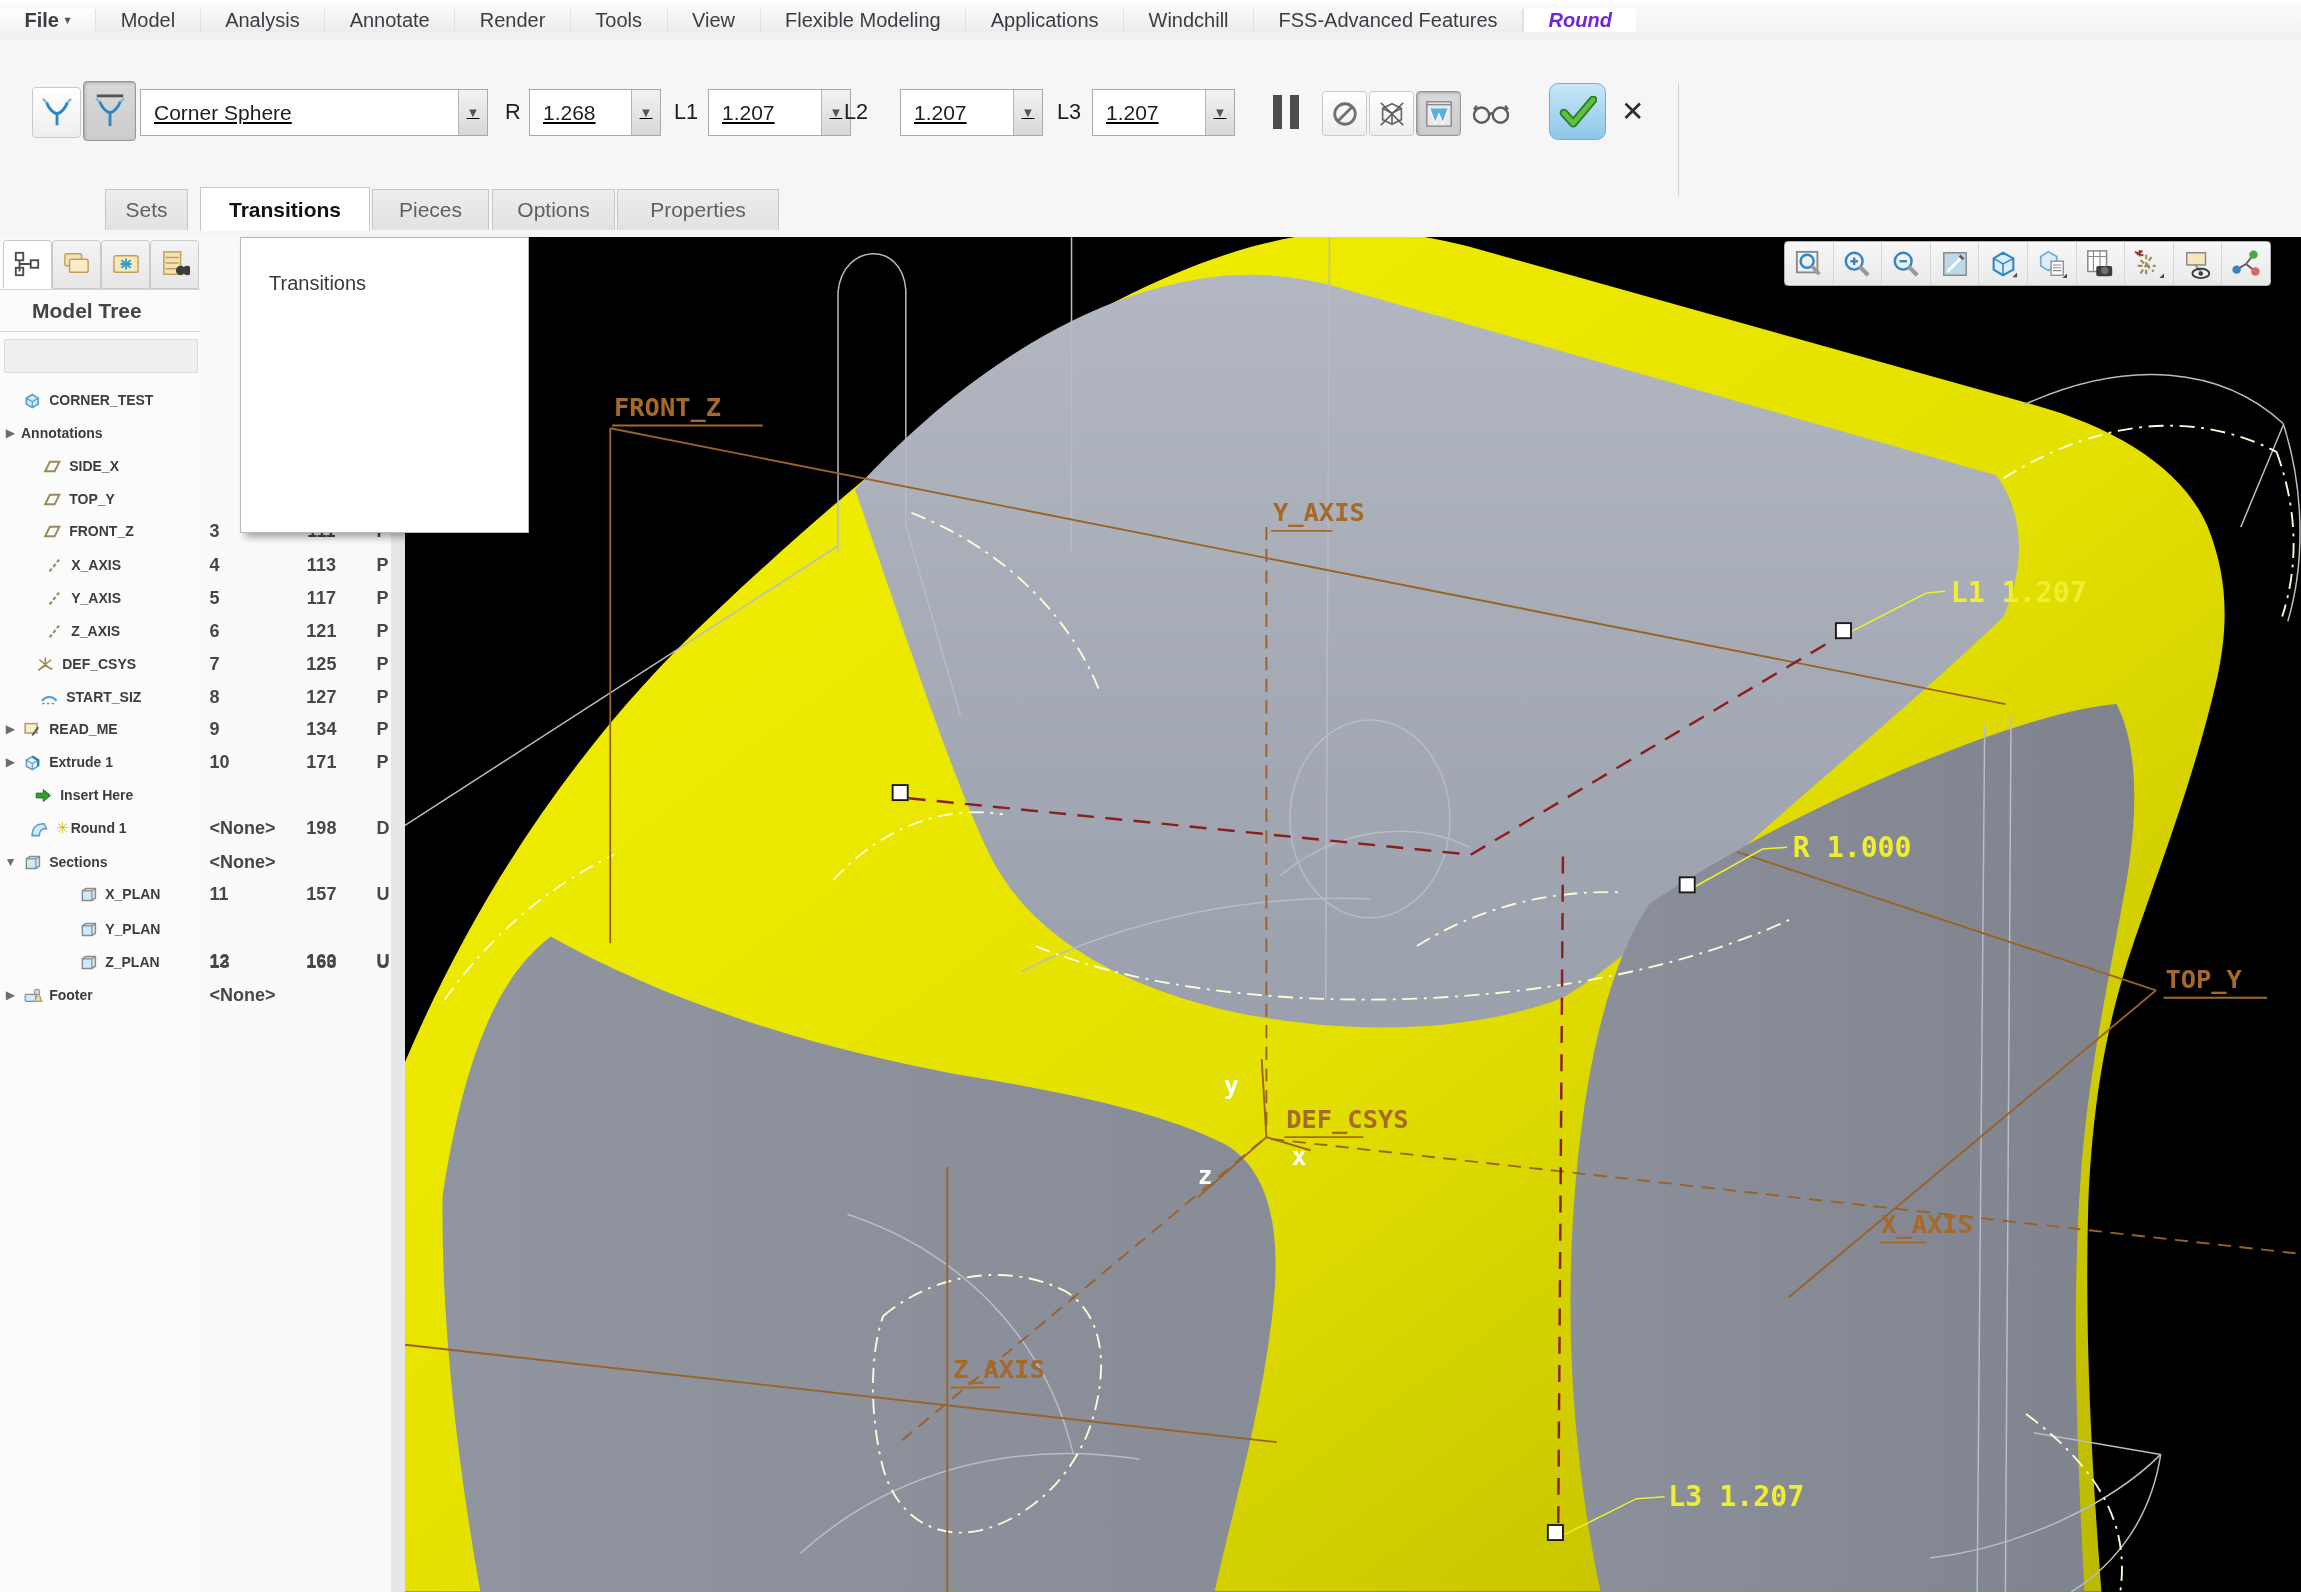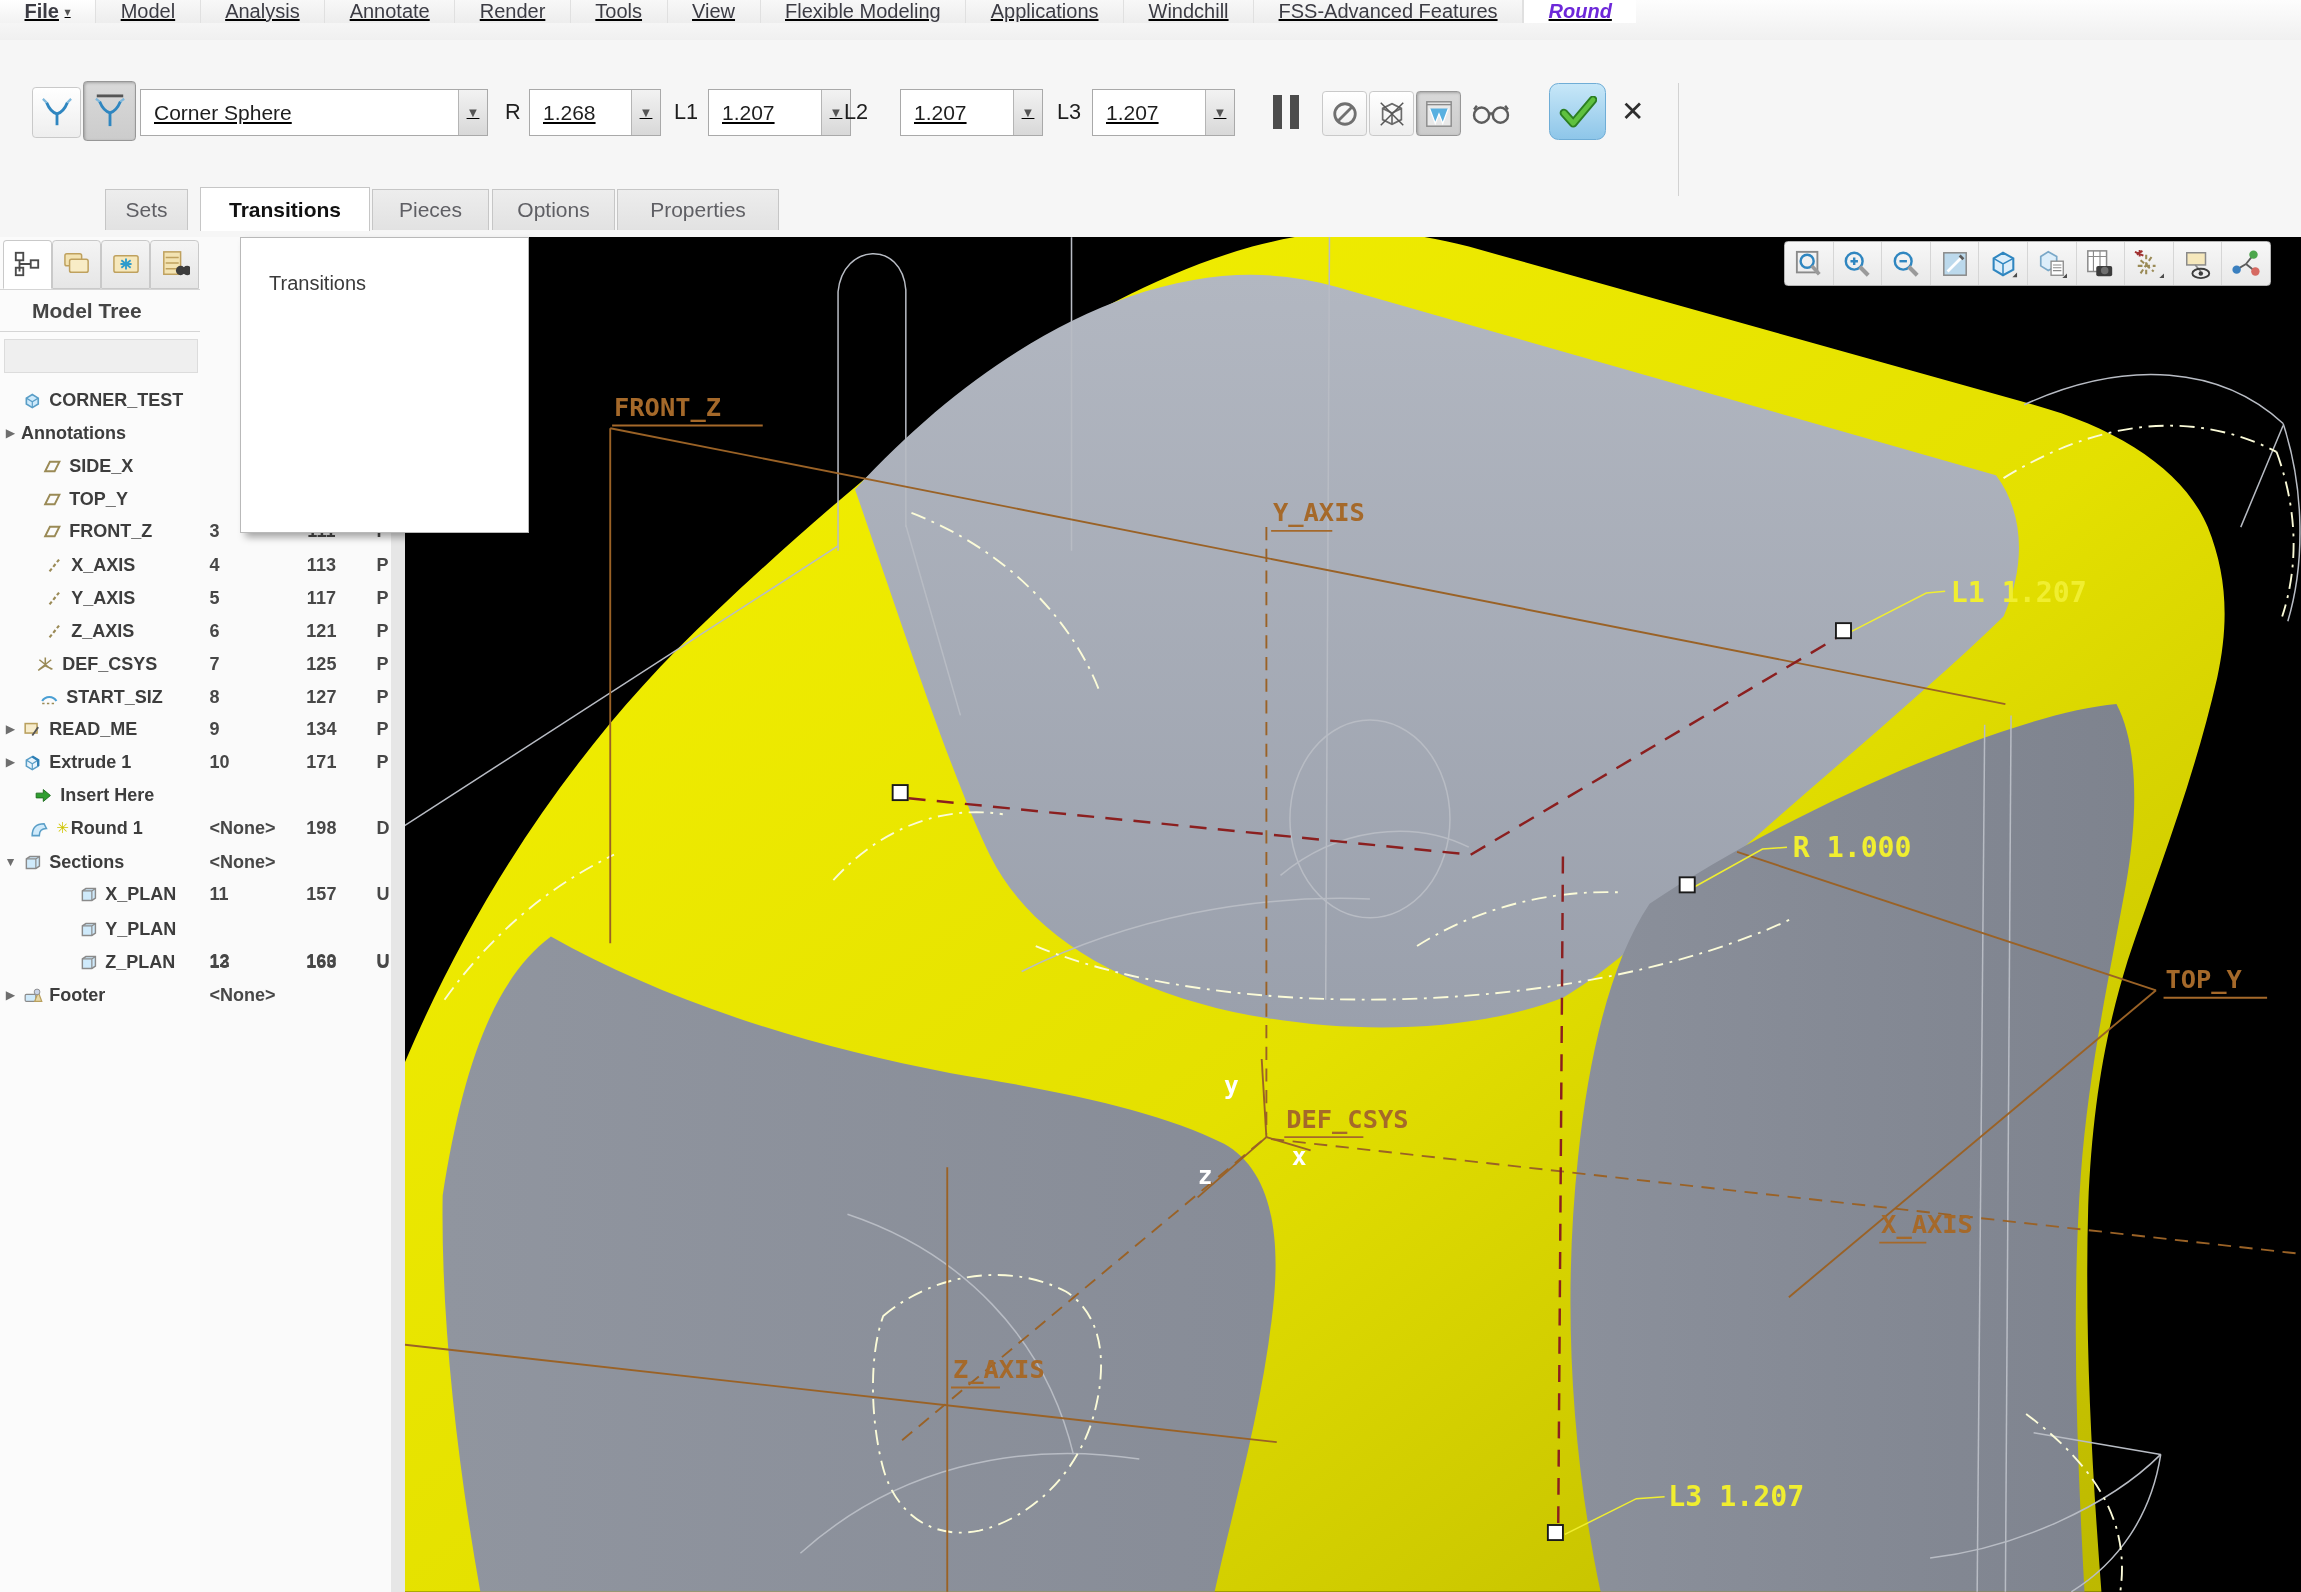--- a/index.html
+++ b/index.html
@@ -2,21 +2,21 @@
 <html style="font-size:15px"><head>
 <meta charset="utf-8">
 <style>
   html,body{margin:0;padding:0;}
   body{width:2301px;height:1592px;position:relative;overflow:hidden;
        font-family:"Liberation Sans","DejaVu Sans",sans-serif;background:#f6f6f6;}
   .abs{position:absolute;}
 
   
   #menubar{left:0;top:0;width:2301px;height:40px;background:linear-gradient(#fdfdfd,#f0f0f0);
-           border-bottom:0.9px solid #d9d9d9;display:flex;align-items:flex-start;text-decoration:underline;}
+           border-bottom:0.9px solid #d9d9d9;display:flex;align-items:center;}
   .mitem{display:flex;align-items:center;padding:0 24.5px;font-size:20px;color:#3c3c44;
          border-right:0.9px solid #e0e0e0;white-space:nowrap;background:linear-gradient(#f8f8f8,#ededed);}
   .mitem.file{font-weight:bold;background:linear-gradient(#ffffff,#f2f2f2);}
   .mitem.active{background:#ffffff;border-right:none;border-left:0.9px solid #e0e0e0;
                 font-weight:bold;font-style:italic;color:#6d28d9;}
   .mcaret{font-size:12.2px;color:#555;margin-left:5.6px;}
   #menubar .filler{flex:1;background:#ffffff;}
 
   
   #ribbon{left:0;top:40px;width:2301px;height:198px;background:#f6f6f6;}
@@ -44,21 +44,21 @@
   #treepanel{left:0;top:237px;width:200px;height:1355px;background:#fbfbfb;border-right:0.9px solid #c9c9c9;}
   #colpanel{left:200px;top:237px;width:191px;height:1355px;background:#fafafa;}
   #scrollstrip{left:391px;top:237px;width:14px;height:1355px;background:#e6e6e6;border-right:0.9px solid #9c9c9c;}
   .ttab{position:absolute;top:2.8px;width:47px;height:47px;border:0.9px solid #c9c9c9;border-radius:3.8px 3.8px 0 0;
         background:linear-gradient(#f4f4f4,#e6e6e6);display:flex;align-items:center;justify-content:center;}
   .ttab.active{background:#ffffff;border-bottom-color:#ffffff;}
   #mt-title{position:absolute;left:32px;top:62px;font-size:21px;font-weight:bold;color:#454545;}
   .trow{position:absolute;height:32px;display:flex;align-items:center;white-space:nowrap;overflow:hidden;width:200px;}
   .trow .arr{width:21px;font-size:12.2px;color:#6e6e6e;text-align:center;flex:none;}
   .trow .ticon{width:22.6px;height:19px;flex:none;margin-right:5.6px;}
-  .trow .tlabel{font-size:18px;font-weight:bold;color:#3d3d3d;}
+  .trow .tlabel{font-size:14px;font-weight:bold;color:#3d3d3d;}
   .badge{color:#cfc400;font-size:15px;margin-right:1.9px;}
   .crow{position:absolute;height:32px;display:flex;align-items:center;font-size:18px;font-weight:bold;color:#474747;width:191px;}
   .crow .c1{width:83px;padding-left:9.4px;}
   .crow .c2{width:58px;text-align:center;}
   .crow .c3{padding-left:26px;}
 
   
   #transpanel{left:240px;top:237px;width:287px;height:294px;background:#ffffff;
       border:0.9px solid #b9b9b9;box-shadow:4.7px 4.7px 7.5px rgba(0,0,0,.35);z-index:20;}
   #transpanel .ptitle{position:absolute;left:28px;top:34px;font-size:20px;color:#3a3a3a;}

